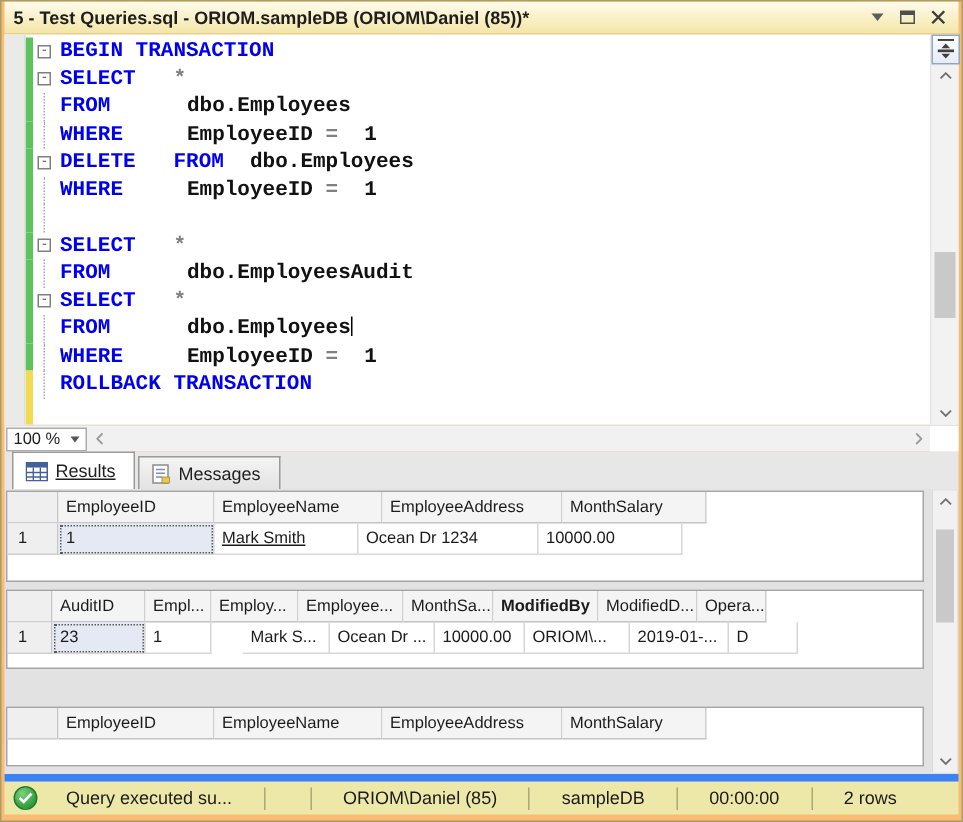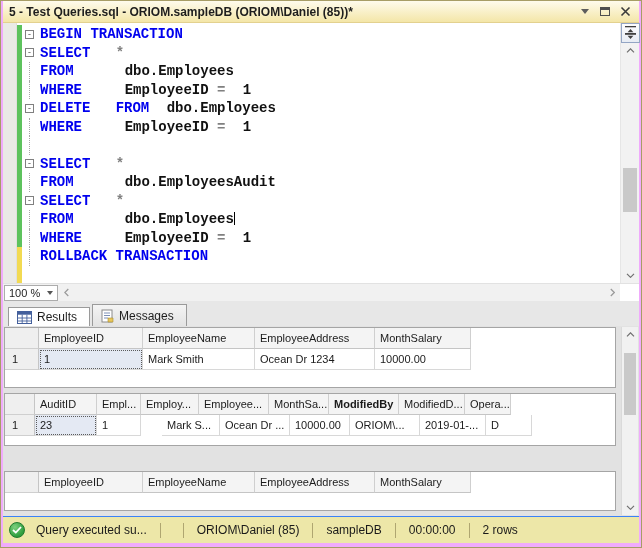--- a/index.html
+++ b/index.html
@@ -1,19 +1,19 @@
 <!DOCTYPE html>
 <html><head>
 <meta charset="utf-8">
 <style>
   * { margin:0; padding:0; box-sizing:border-box; }
   body { background:#cfcfcf; font-family:"Liberation Sans", sans-serif; }
   .window{
     position:relative; width:642px; height:548px;
-    border:1px solid #A79D66; background:#f0abfc; padding:0 2px 2px 2px;
+    border:1px solid #A79D66; background:#fdba74; padding:0 2px 2px 2px;
     overflow:hidden;
   }
   
   .titlebar{
     height:22px; display:flex; align-items:center;
     background:linear-gradient(#FEFBEC,#F4E6A8);
     border-bottom:1px solid #E3D18F; padding:0 6px;
   }
   .titlebar .title{ flex:1; font-size:12px; font-weight:bold; color:#1e1e1e; white-space:nowrap; overflow:hidden; }
   .tb-btn{ width:16px; height:16px; display:flex; align-items:center; justify-content:center; margin-left:4px; cursor:default; }
@@ -41,37 +41,37 @@
   .editor .v-thumb{ top:145px; height:44px; }
   .hscroll-row{ height:18px; background:#F1F1F1; display:flex; align-items:center; border-top:1px solid #E2E2E2; }
   .zoom-box{ width:54px; height:16px; margin-left:1px; background:#fff; border:1px solid #ACACAC; display:flex; align-items:center; font-size:11px; padding:0 4px; color:#1e1e1e; }
   .zoom-box .zcaret{ margin-left:auto; width:0; height:0; border-left:3.5px solid transparent; border-right:3.5px solid transparent; border-top:4px solid #555; }
   .h-btn{ width:16px; height:100%; display:flex; align-items:center; justify-content:center; }
   .h-track{ flex:1; height:100%; }
   .h-corner{ width:19px; height:100%; background:#FFFFFF; }
   
   .tabstrip{ height:25px; background:#E7E7E7; display:flex; align-items:flex-end; padding-left:5px; }
   .tab{ display:flex; align-items:center; gap:5px; font-size:12px; color:#1e1e1e; padding:0 12px 0 8px; height:24px; border:1px solid #9A9A9A; border-bottom:none; }
-  .tab.selected{ background:#FFFFFF; position:relative; z-index:2; height:19px; }
+  .tab.selected{ background:#FFFFFF; position:relative; z-index:2; height:25px;text-decoration:underline; }
   .tab.unselected{ background:linear-gradient(#F4F4F4,#E3E3E3); height:22px; margin-left:2px; }
   
   .results{ position:relative; height:190px; background:#E2E2E2; }
   .grid{ position:absolute; left:1px; width:612px; background:#fff; border:1px solid #A5A5A5; overflow:hidden; }
   .g-row{ display:flex; height:21px; }
   .g-cell{ flex:none; font-size:11px; line-height:20px; padding-left:5px; color:#1b1b1b; white-space:nowrap; overflow:hidden; border-right:1px solid #D8D8D8; border-bottom:1px solid #D8D8D8; }
   .g-colhdr{ background:#F4F4F4; border-right:1px solid #CFCFCF; border-bottom:1px solid #C5C5C5; }
   .g-rowhdr{ background:#EFEFEF; border-right:1px solid #C5C5C5; border-bottom:1px solid #CFCFCF; }
   .g-rownum{ text-align:left; padding-left:7px; }
   .g-cell.selected{ background:#E4E9F3; outline:1px dotted #5A5A5A; outline-offset:-2px; }
   .res-vscroll{ position:absolute; top:1px; bottom:1px; right:1px; width:17px; background:#F1F1F1; border-left:1px solid #DADADA; }
   .res-vscroll .sb-btn{ position:absolute; width:100%; }
   .res-vscroll .up{ top:0; } .res-vscroll .down{ bottom:0; }
   .res-vscroll .v-thumb{ top:26px; height:62px; }
   
-  .statusbar{ height:27px; background:#EDE7A8; border-top:1px solid #3b82f6; display:flex; align-items:center; padding:0 6px; gap:4px; }
+  .statusbar{ height:27px; background:#EDE7A8; border-top:5px solid #3b82f6; display:flex; align-items:center; padding:0 6px; gap:12px; }
   .status-item{ font-size:12px; color:#1a1a1a; white-space:nowrap; }
   .status-sep{ width:1px; height:15px; background:#AFA671; margin:0 9px; }
   .check-circle{ width:16px; height:16px; border-radius:50%; background:radial-gradient(circle at 35% 30%, #7ED07E, #2E9E3E 70%); border:1px solid #1F7A2E; display:flex; align-items:center; justify-content:center; margin-right:7px; flex:none; }
 </style>
 </head>
 <body>
 
 <div class="window">
 
   <div class="titlebar">
@@ -255,21 +255,21 @@
         <div class="g-row">
           <div class="g-cell g-rowhdr" style="width: 34px;"></div>
           <div class="g-cell g-colhdr" style="width: 104px;">EmployeeID</div>
           <div class="g-cell g-colhdr" style="width: 112px;">EmployeeName</div>
           <div class="g-cell g-colhdr" style="width: 120px;">EmployeeAddress</div>
           <div class="g-cell g-colhdr" style="width: 96px;">MonthSalary</div>
         </div>
         <div class="g-row">
           <div class="g-cell g-rowhdr g-rownum" style="width: 34px;">1</div>
           <div class="g-cell g-data selected" style="width: 104px;">1</div>
-          <div class="g-cell g-data" style="width: 112px;">Mark Smith</div>
+          <div class="g-cell g-data" style="width: 96px; text-decoration: underline;">Mark Smith</div>
           <div class="g-cell g-data" style="width: 120px;">Ocean Dr 1234</div>
           <div class="g-cell g-data" style="width: 96px;">10000.00</div>
         </div>
       </div>
     <div class="grid" id="grid1" style="top:67px; height:53px;">
         <div class="g-row">
           <div class="g-cell g-rowhdr" style="width: 30px;"></div>
           <div class="g-cell g-colhdr" style="width: 62px;">AuditID</div>
           <div class="g-cell g-colhdr" style="width: 44px;">Empl...</div>
           <div class="g-cell g-colhdr" style="width: 58px;">Employ...</div>

